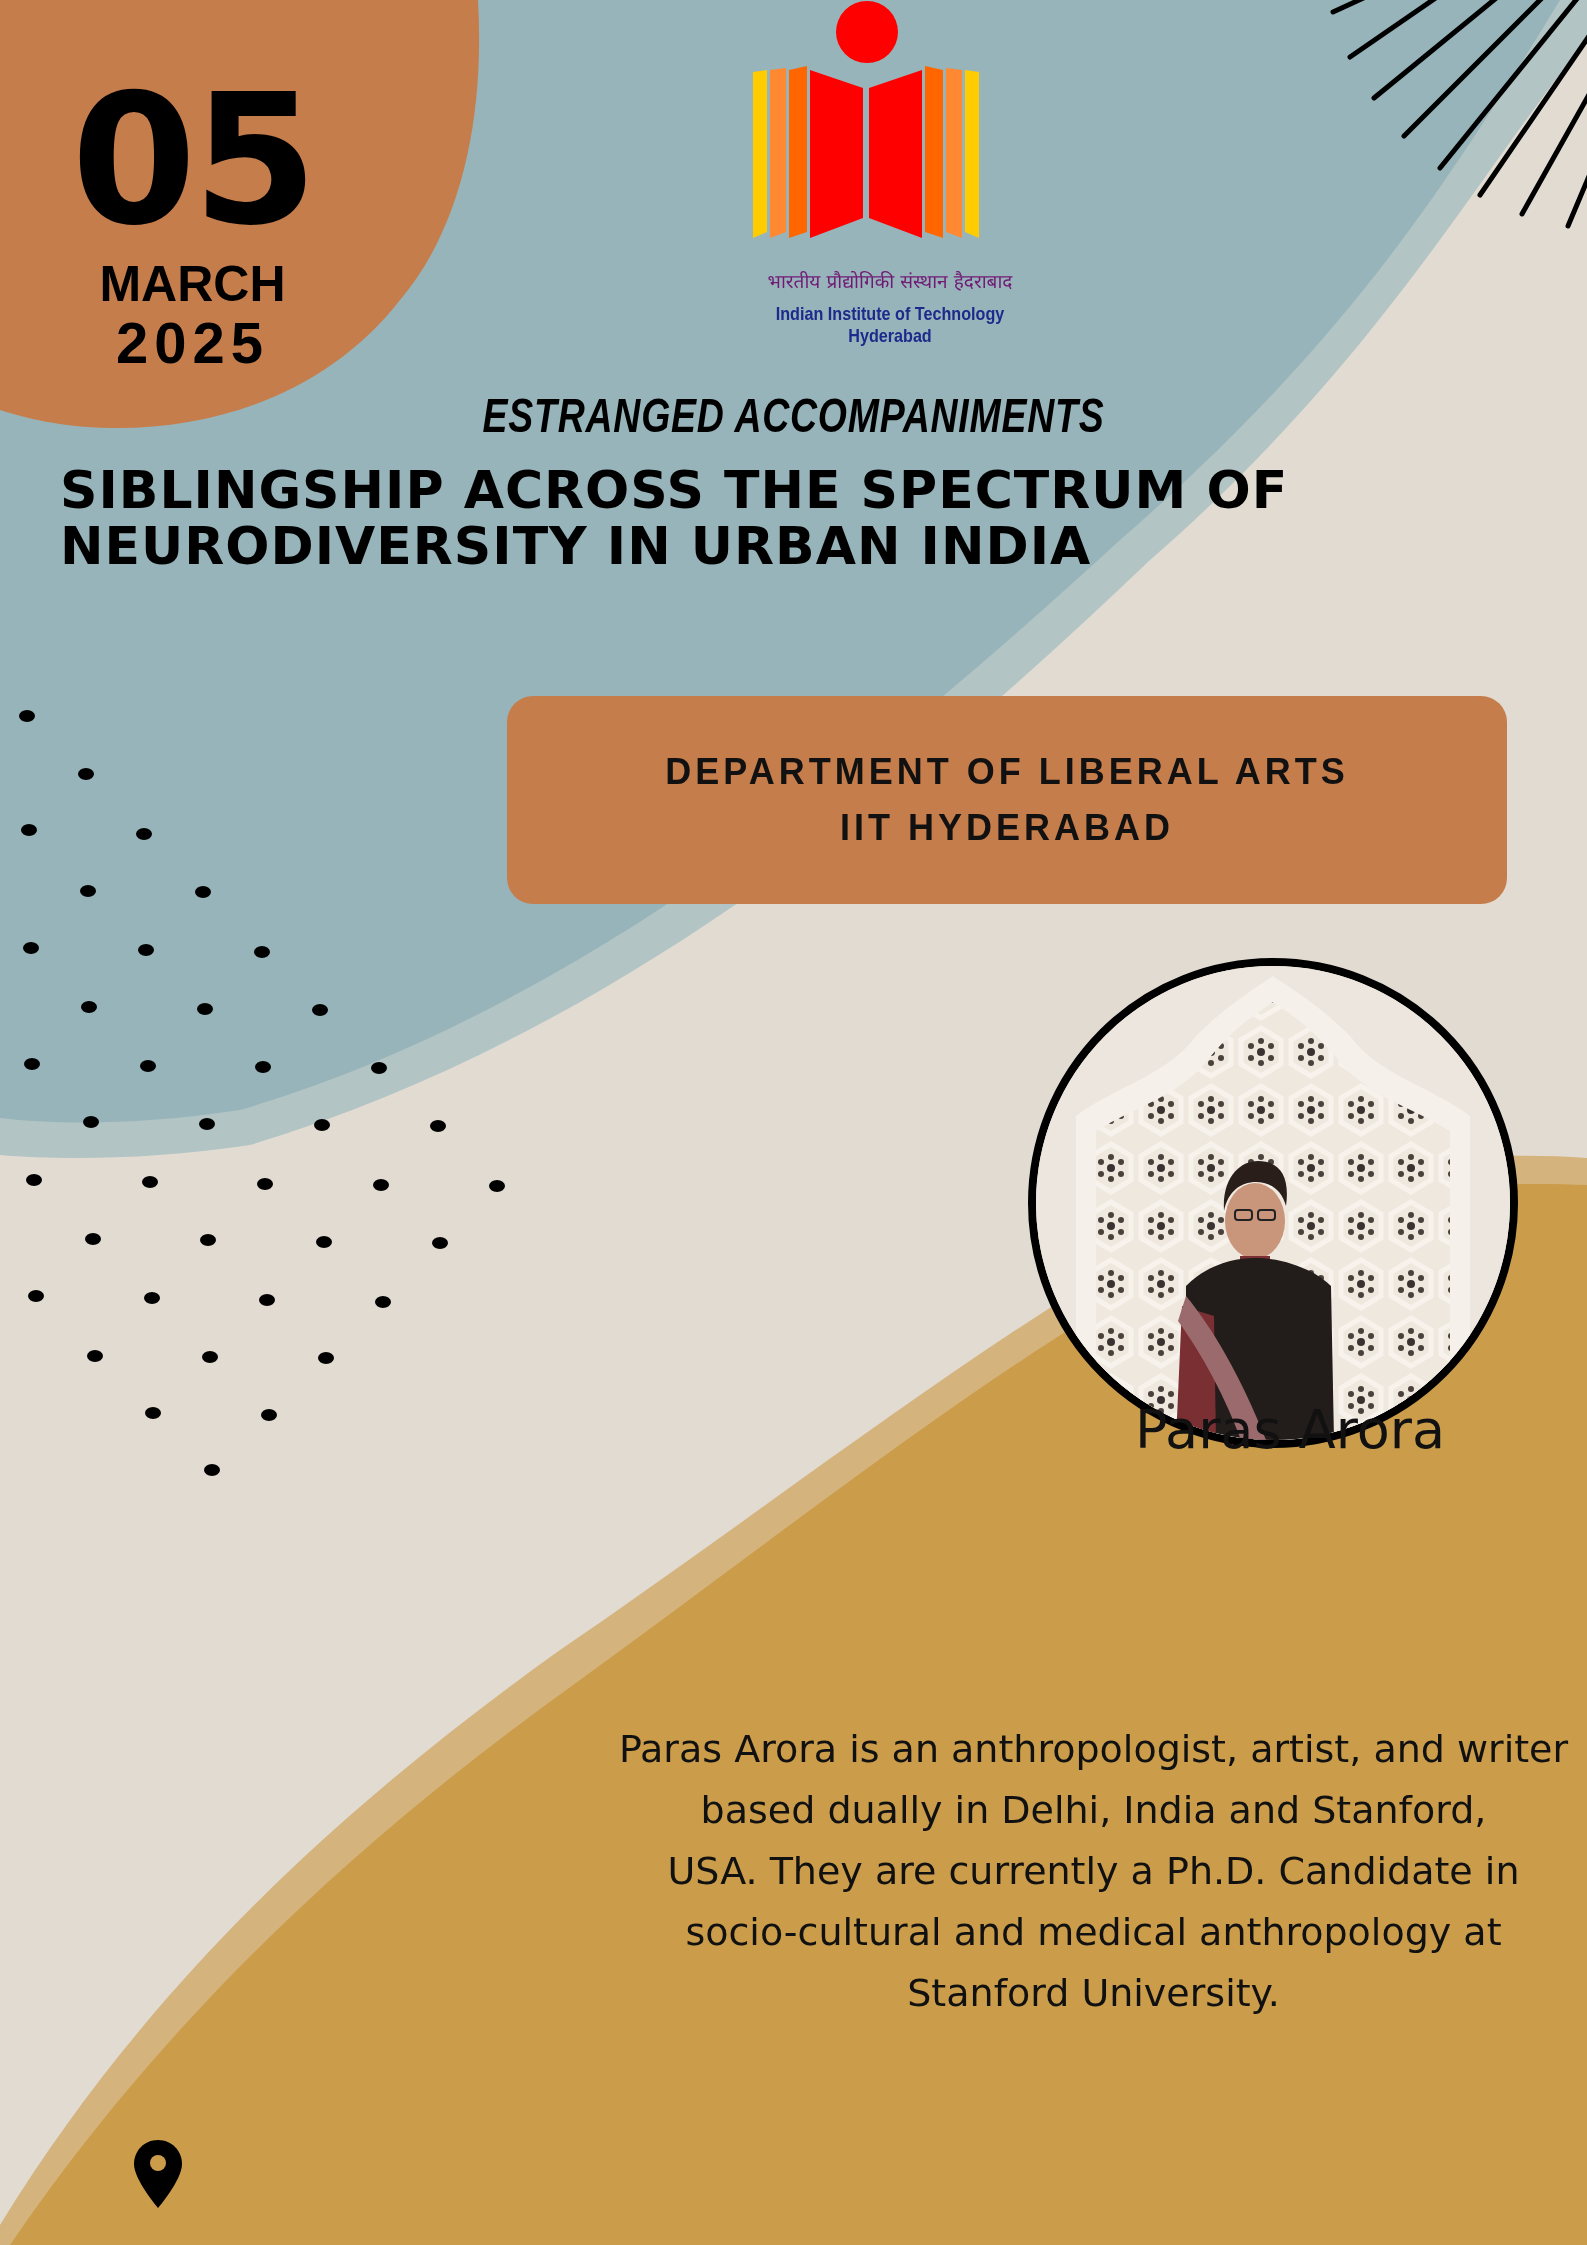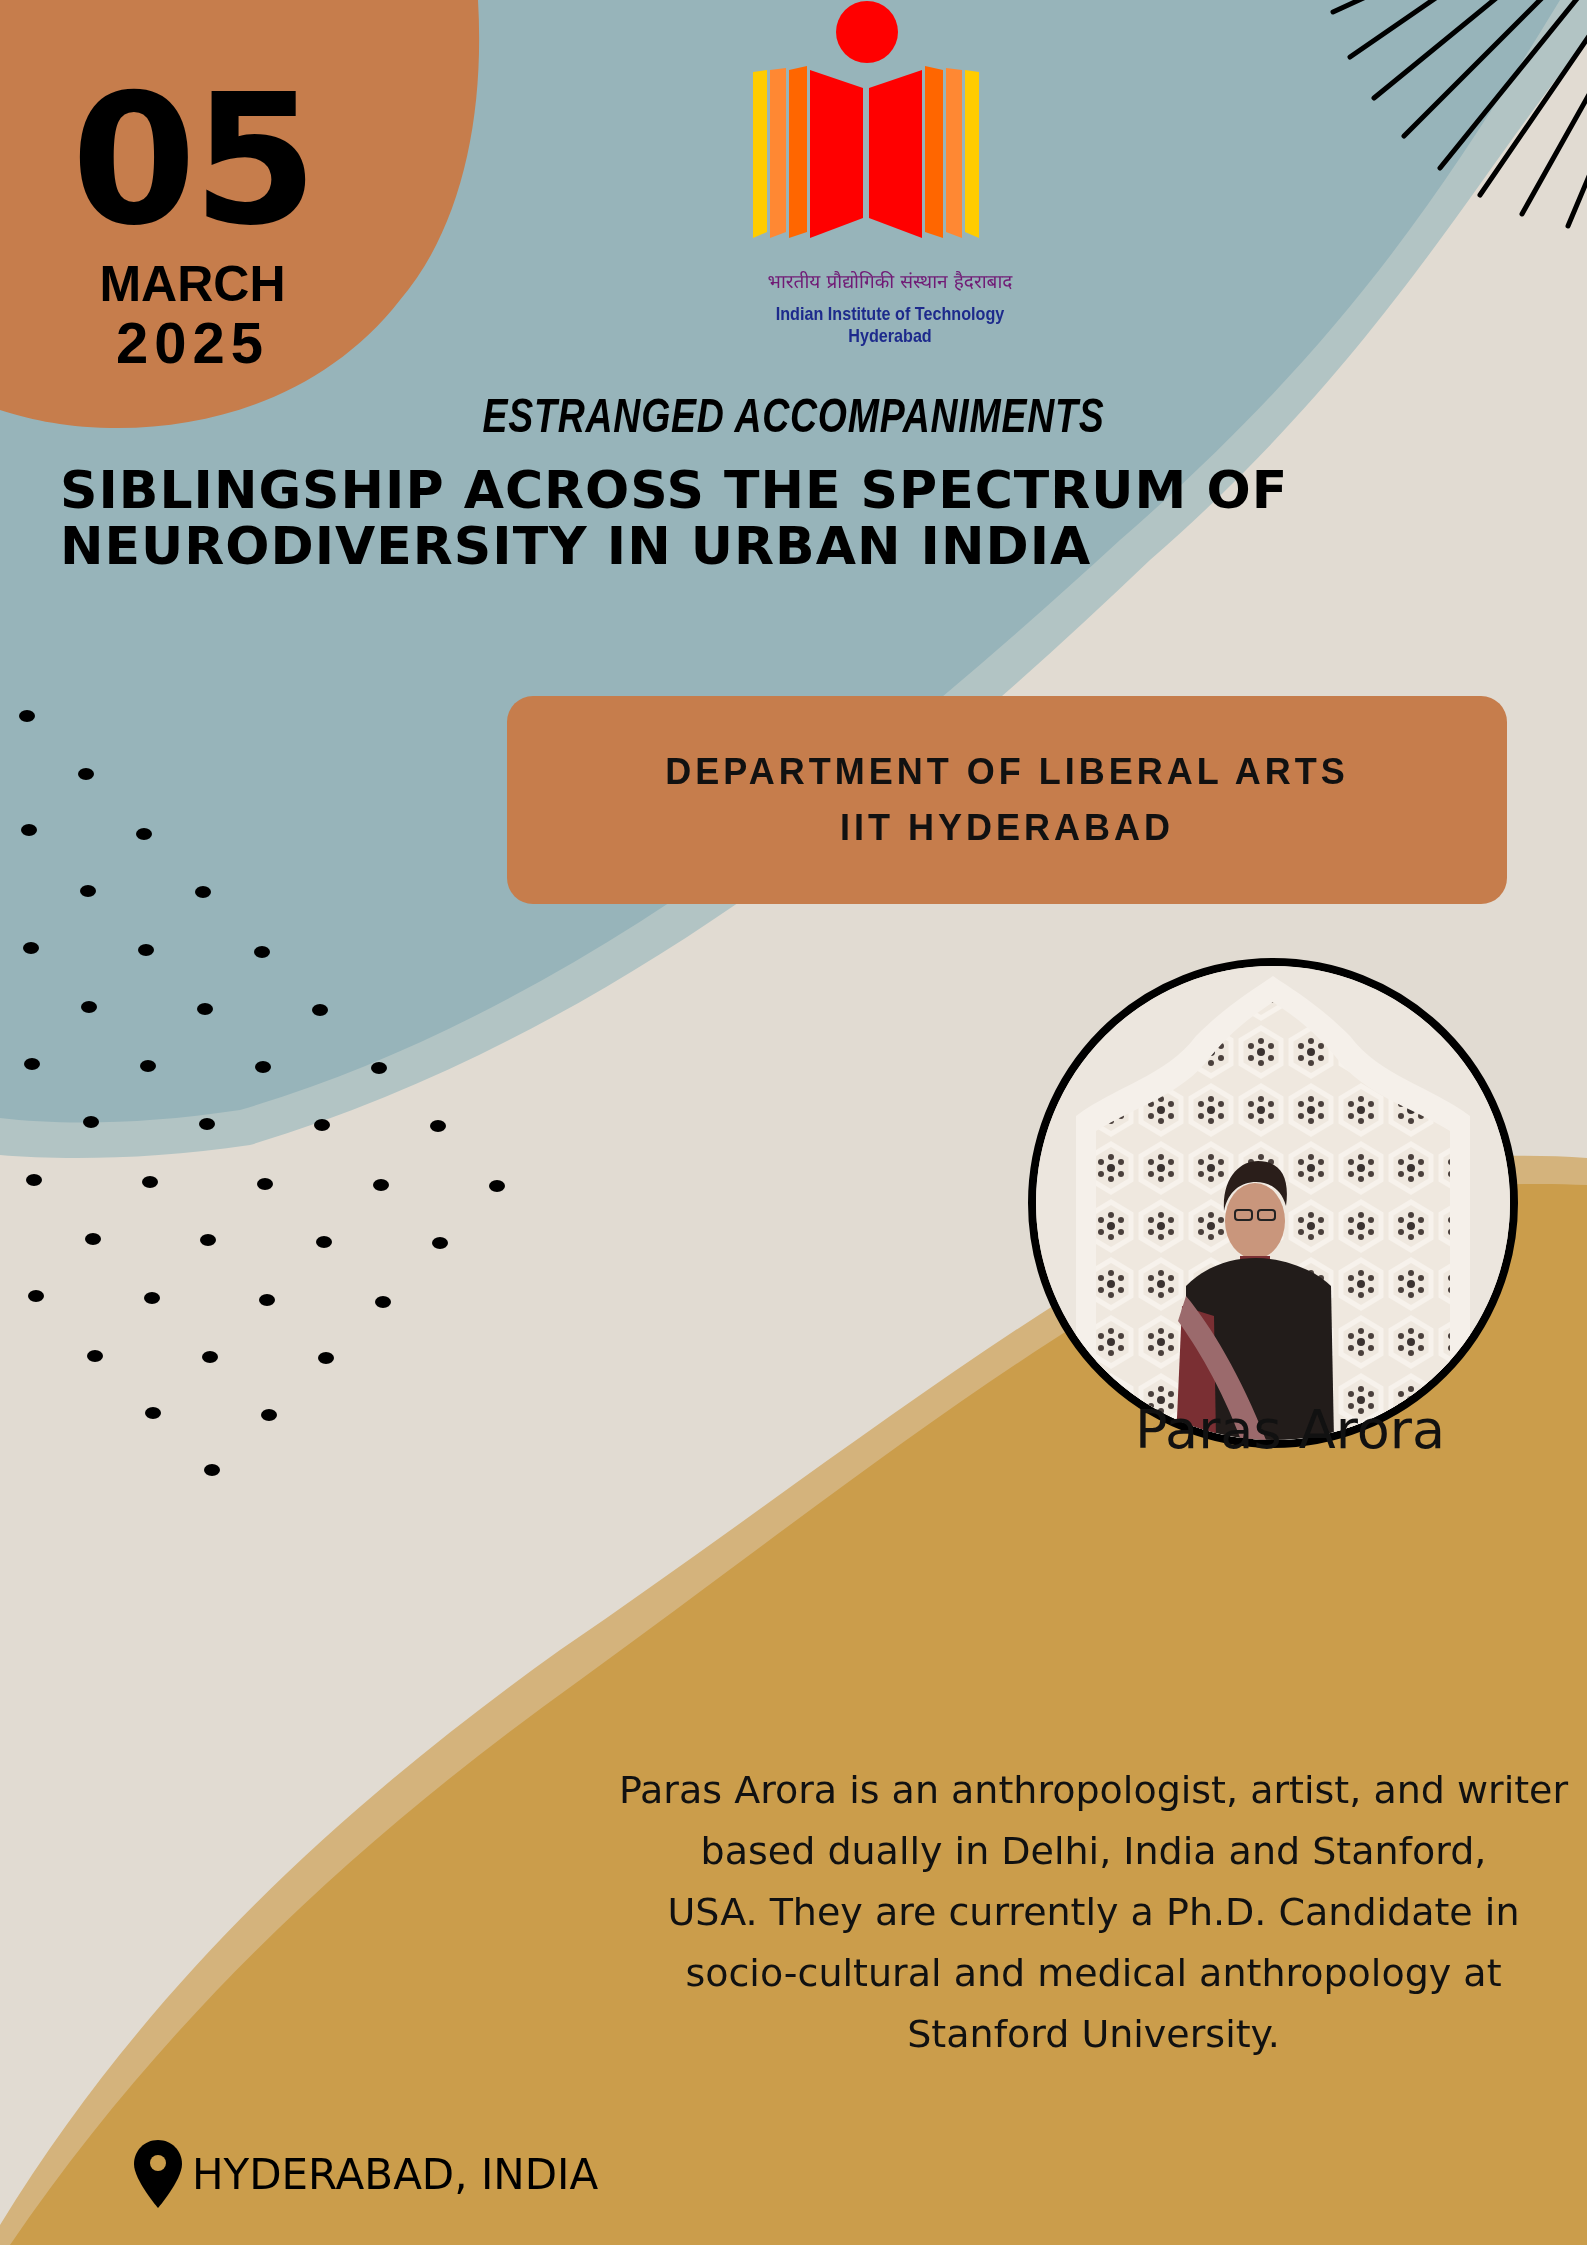--- a/index.html
+++ b/index.html
@@ -11,21 +11,21 @@
   .date-year { font-family: "Liberation Sans", sans-serif; font-weight: bold; font-size: 58px; line-height: 62px; letter-spacing: 6px; }
   .logo { position: absolute; left: 740px; top: 0; width: 300px; height: 340px; text-align: center; }
   .logo-hindi { position: absolute; left: 0; width: 300px; top: 268px; font-family: "DejaVu Sans", sans-serif; font-size: 19px; color: #701a75; text-align: center; }
   .logo-en { position: absolute; left: 0; width: 300px; top: 303px; font-family: "Liberation Sans", sans-serif; font-size: 19px; color: #1d2a8c; text-align: center; transform: scaleX(0.85); font-weight: bold; }
   .subtitle { position: absolute; left: 0; width: 1587px; top: 388px; text-align: center; font-family: "Liberation Sans", sans-serif; font-style: italic; font-weight: bold; font-size: 48px; color: #000; transform: scaleX(0.78); letter-spacing: 1px; }
   .title { position: absolute; left: 60px; width: 1487px; top: 462px; font-family: "DejaVu Sans", sans-serif; font-weight: bold; font-size: 52px; line-height: 56px; color: #000; letter-spacing: 1px; }
   .dept-box { position: absolute; left: 507px; top: 696px; width: 1000px; height: 208px; background: #c67d4c; border-radius: 26px; display: flex; flex-direction: column; align-items: center; justify-content: center; }
   .dept-line { font-family: "Liberation Sans", sans-serif; font-weight: bold; font-size: 36px; letter-spacing: 4px; color: #111; line-height: 56px; }
   .photo { position: absolute; left: 1028px; top: 958px; width: 490px; height: 490px; border-radius: 50%; border: 8px solid #000; box-sizing: border-box; overflow: hidden; background: #e9e3da; }
   .speaker-name { position: absolute; left: 1040px; width: 500px; top: 1398px; text-align: center; font-family: "DejaVu Sans", sans-serif; font-size: 54px; color: #111; }
-  .bio { position: absolute; left: 600px; width: 987px; top: 1760px; text-align: center; font-family: "DejaVu Sans", sans-serif; font-size: 38px; line-height: 61px; color: #111; }
+  .bio { position: absolute; left: 600px; width: 987px; top: 1719px; text-align: center; font-family: "DejaVu Sans", sans-serif; font-size: 38px; line-height: 61px; color: #111; }
   .bio span { display: block; }
   .location { position: absolute; left: 132px; top: 2138px; display: flex; align-items: center; }
   .location-text { font-family: "DejaVu Sans", sans-serif; font-size: 42px; color: #000; margin-left: 8px; }
 </style>
 </head>
 <body>
 
 <svg class="bg-svg" viewBox="0 0 1587 2245" xmlns="http://www.w3.org/2000/svg">
 
   <path d="M0 0 L1587 0 L1587 40 C1480 170 1380 360 1150 560 C900 800 600 1040 250 1145 C150 1160 60 1160 0 1155 Z" fill="#b2c4c4"></path>
@@ -163,14 +163,13 @@
   <span>USA. They are currently a Ph.D. Candidate in</span>
   <span>socio-cultural and medical anthropology at</span>
   <span>Stanford University.</span>
 </div>
 
 <div class="location">
   <svg width="52" height="72" viewBox="0 0 52 72" xmlns="http://www.w3.org/2000/svg">
     <path d="M26 2 C12 2 2 13 2 26 C2 42 26 70 26 70 C26 70 50 42 50 26 C50 13 40 2 26 2 Z" fill="#000"></path>
     <circle cx="26" cy="25" r="8" fill="#cb9d4b"></circle>
   </svg>
-  <span class="location-text">HYDERABAD, INDIA</span>
 </div>
 
 </body></html>

